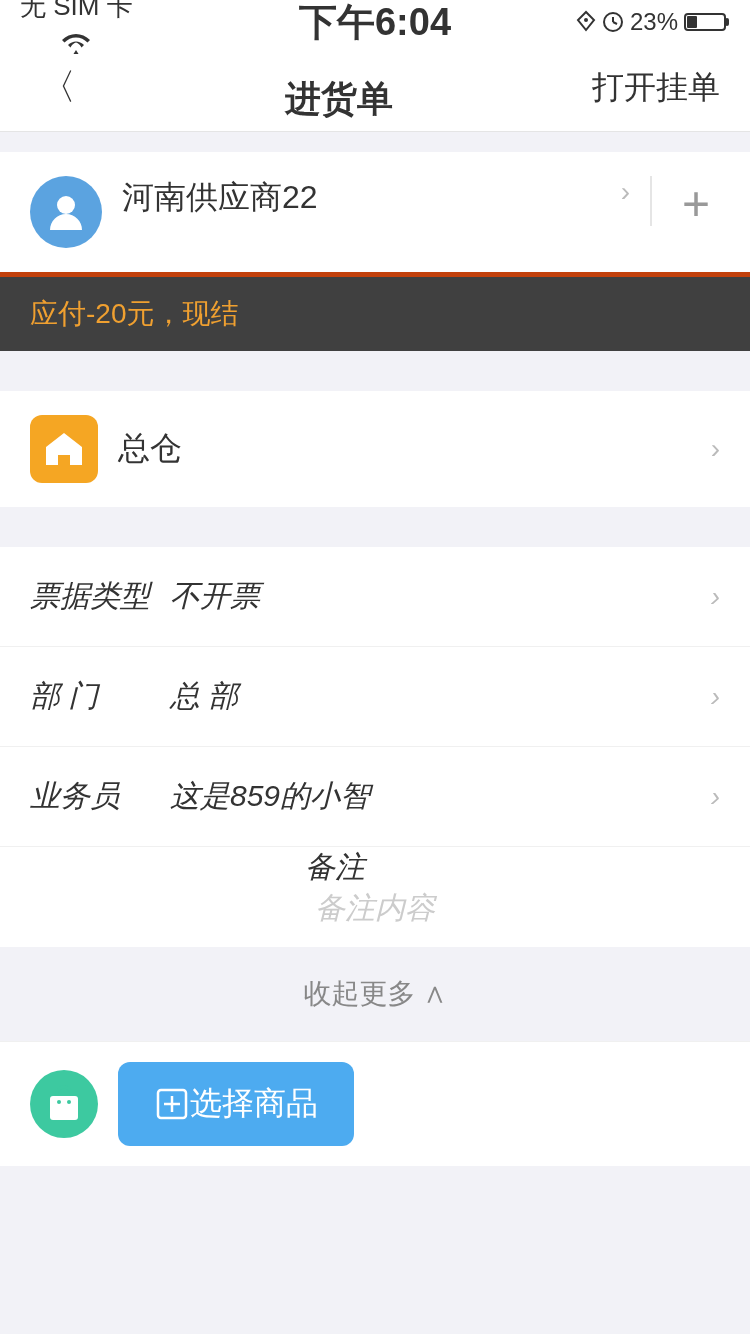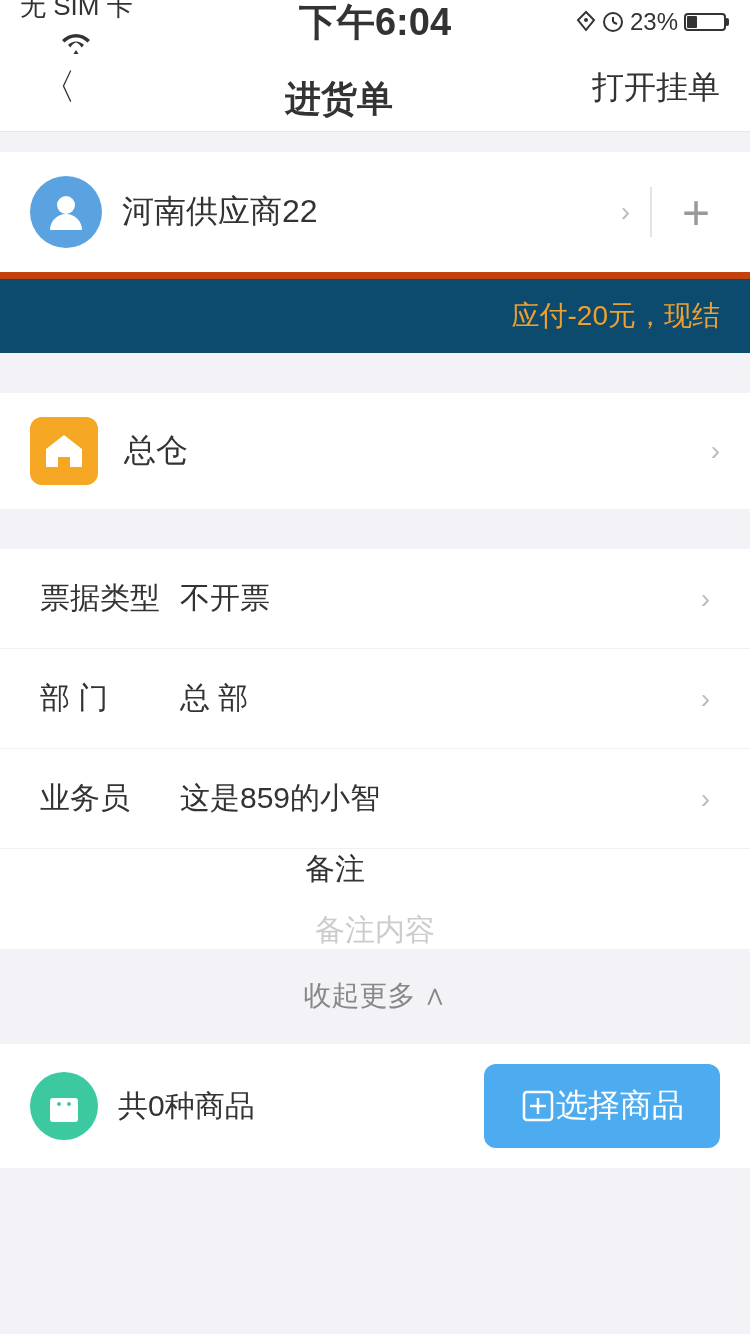--- a/index.html
+++ b/index.html
@@ -81,23 +81,23 @@
     
     .card {
       background: #fff;
       margin-bottom: 0;
     }
 
     
     .supplier-row {
       background: #fff;
       display: flex;
-      align-items: center;
+      align-items: flex-start;
       padding: 24px 30px;
-      border-bottom: 7px solid #c2410c;
+      border-bottom: 5px solid #c2410c;
     }
     .supplier-avatar {
       width: 72px;
       height: 72px;
       border-radius: 50%;
       background: #5ba3e0;
       display: flex;
       align-items: center;
       justify-content: center;
       margin-right: 20px;
@@ -128,35 +128,33 @@
     }
     .plus-btn {
       font-size: 48px;
       color: #999;
       cursor: pointer;
       padding: 0 10px;
     }
 
     
     .notice-banner {
-      background: #0c4a6e;
+      background: #404040;
       padding: 18px 30px;
       font-size: 28px;
       color: #f0a030;
-      text-align: right;
     }
 
     
     .warehouse-row {
       background: #fff;
       display: flex;
       align-items: center;
       padding: 24px 30px;
       margin-top: 20px;
-      gap: 6px;
     }
     .warehouse-icon {
       width: 68px;
       height: 68px;
       border-radius: 12px;
       background: #f5a623;
       display: flex;
       align-items: center;
       justify-content: center;
       margin-right: 20px;
@@ -174,44 +172,44 @@
     }
 
     
     .form-section {
       background: #fff;
       margin-top: 20px;
     }
     .form-row {
       display: flex;
       align-items: center;
-      padding: 0 40px;
+      padding: 0 30px;
       height: 100px;
       border-bottom: 1px solid #f0f0f0;
+      font-style: italic;
     }
     .form-row:last-child {
       border-bottom: none;
       flex-direction: column;
     }
     .form-label {
       font-size: 30px;
       color: #333;
       width: 140px;
       flex-shrink: 0;
     }
     .form-value {
       flex: 1;
       font-size: 30px;
       color: #333;
     }
     .form-placeholder {
       flex: 1;
       font-size: 30px;
       color: #ccc;
-      margin-top: 20px;
     }
 
     
     .collapse-row {
       background: #f2f2f7;
       display: flex;
       align-items: center;
       justify-content: center;
       padding: 28px 0;
       font-size: 28px;
@@ -388,21 +386,20 @@
 <div class="bottom-bar">
   <div class="product-icon-wrap">
 
     <svg viewBox="0 0 44 44">
       <rect x="8" y="14" width="28" height="24" rx="3" fill="#fff"></rect>
       <path d="M15 14V12a7 7 0 0114 0v2" fill="none" stroke="#3dc9a0" stroke-width="3"></path>
       <circle cx="17" cy="20" r="2" fill="#3dc9a0"></circle>
       <circle cx="27" cy="20" r="2" fill="#3dc9a0"></circle>
     </svg>
   </div>
-  <span class="product-count">共0种商品</span>
   <button class="select-btn">
     <svg viewBox="0 0 36 36">
       <rect x="4" y="4" width="28" height="28" rx="3" fill="none" stroke="#fff" stroke-width="2.5"></rect>
       <line x1="18" y1="10" x2="18" y2="26" stroke="#fff" stroke-width="2.5"></line>
       <line x1="10" y1="18" x2="26" y2="18" stroke="#fff" stroke-width="2.5"></line>
     </svg>
     <span>选择商品</span>
   </button>
 </div>
 

